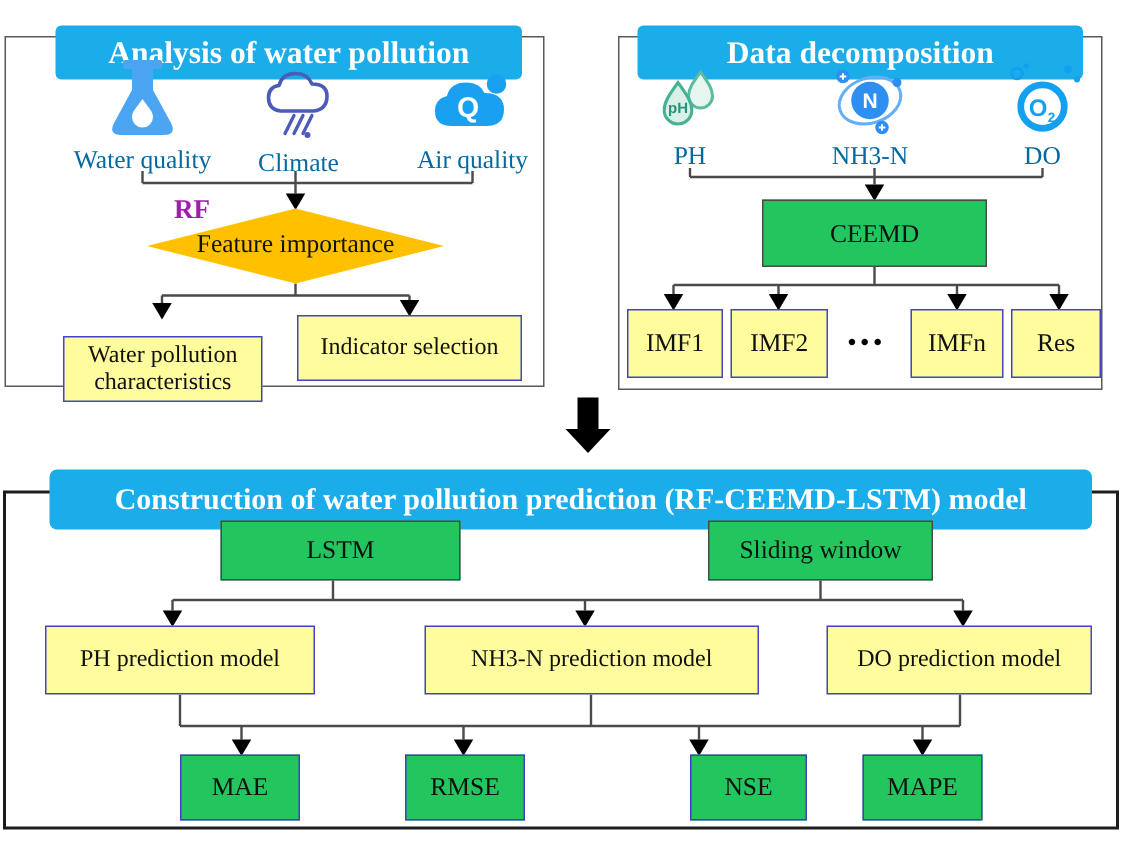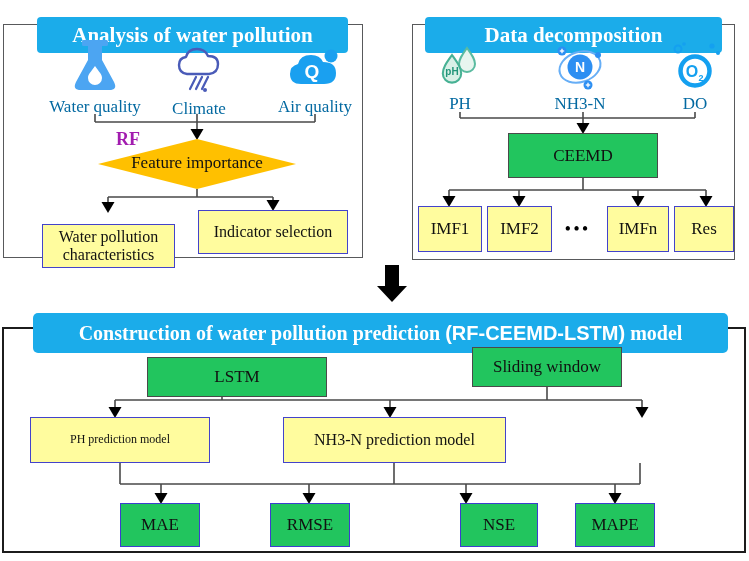--- a/index.html
+++ b/index.html
@@ -9,21 +9,21 @@
   #panel-analysis{left:3px;top:24px;width:360px;height:234px;border:1.5px solid #58595b;}
   #panel-decomp{left:412px;top:24px;width:323px;height:236px;border:1.5px solid #58595b;}
   #panel-construct{left:2px;top:327px;width:744px;height:226px;border:2px solid #1c1c1c;}
   #wires{position:absolute;left:0;top:0;width:749px;height:561px;z-index:2;pointer-events:none;}
   .hdr{position:absolute;z-index:3;background:#1bacea;color:#fff;font-weight:bold;
        display:flex;align-items:center;justify-content:center;text-align:right;
        border-radius:4px;box-sizing:border-box;margin-top:13px;}
   #hdr-analysis{left:37px;top:4px;width:311px;height:36px;font-size:21px;}
   #hdr-decomp{left:425px;top:4px;width:297px;height:36px;font-size:21px;}
   #hdr-construct{left:33px;top:300px;width:695px;height:40px;font-size:20px;border-radius:5px;}
-  #hdr-construct .sans{font-family:Liberation Sans, sans-serif;}
+  #hdr-construct .sans{font-family:Liberation Serif, serif;}
   .pre{white-space:pre;}
   .box{position:absolute;z-index:3;box-sizing:border-box;display:flex;align-items:center;
        justify-content:center;text-align:center;font-size:17px;color:#111;background:#22c55e;
        line-height:1.15;}
   .ybox{background:#fffc9e;border:1.4px solid #4343cb;}
   .wbox{border:1.2px solid #4a4a4a;}
   .bbox{border:1.5px solid #3d3dce;}
   .lbl{position:absolute;z-index:3;font-size:17px;color:#0369a1;text-align:center;}
   .icon{position:absolute;z-index:3;}
   #rf-label{left:110px;top:129px;width:36px;font-size:18px;font-weight:bold;color:#a21caf;}
@@ -32,23 +32,23 @@
   #box-wpc{left:42px;top:212px;width:133px;height:44px;font-size:16px;padding:1px;margin-top:12px;}
   #box-ind{left:198px;top:210px;width:150px;height:44px;font-size:16px;text-align:right;}
   #box-ceemd{left:508px;top:133px;width:150px;height:45px;}
   #box-imf1{left:418px;top:206px;width:64px;height:46px;}
   #box-imf2{left:487px;top:206px;width:65px;height:46px;}
   #dots{left:552px;top:206px;width:52px;height:46px;position:absolute;z-index:3;
         display:flex;align-items:center;justify-content:center;font-weight:bold;
         font-size:16px;letter-spacing:3px;color:#000;}
   #box-imfn{left:607px;top:206px;width:62px;height:46px;}
   #box-res{left:674px;top:206px;width:60px;height:46px;}
-  #box-lstm{left:147px;top:357px;width:180px;height:40px;}
+  #box-lstm{left:147px;top:347px;width:160px;height:40px;}
   #box-sw{left:472px;top:347px;width:150px;height:40px;}
-  #box-ph-model{left:30px;top:417px;width:180px;height:46px;font-size:12px;}
+  #box-ph-model{left:30px;top:417px;width:180px;height:46px;font-size:16px;}
   #box-nh3n-model{left:283px;top:417px;width:223px;height:46px;font-size:16px;}
   #box-do-model{left:551px;top:417px;width:177px;height:46px;font-size:16px;}
   #box-mae{left:120px;top:503px;width:80px;height:44px;}
   #box-rmse{left:270px;top:503px;width:80px;height:44px;}
   #box-nse{left:428px;top:503px;width:78px;height:44px;margin-left:32px;}
   #box-mape{left:575px;top:503px;width:80px;height:44px;}
   #lbl-water{left:38px;top:97px;width:114px;}
   #lbl-climate{left:159px;top:99px;width:80px;}
   #lbl-air{left:270px;top:97px;width:90px;}
   #lbl-ph{left:435px;top:94px;width:50px;}
@@ -183,18 +183,19 @@
   <div class="box ybox" id="box-imf1">IMF1</div>
   <div class="box ybox" id="box-imf2">IMF2</div>
   <div id="dots">•••</div>
   <div class="box ybox" id="box-imfn">IMFn</div>
   <div class="box ybox" id="box-res">Res</div>
 
   <div class="box wbox" id="box-lstm">LSTM</div>
   <div class="box wbox" id="box-sw">Sliding window</div>
   <div class="box ybox" id="box-ph-model">PH prediction model</div>
   <div class="box ybox" id="box-nh3n-model">NH3-N prediction model</div>
+  <div class="box ybox" id="box-do-model">DO prediction model</div>
   <div class="box bbox" id="box-mae">MAE</div>
   <div class="box bbox" id="box-rmse">RMSE</div>
   <div class="box bbox" id="box-nse">NSE</div>
   <div class="box bbox" id="box-mape">MAPE</div>
 
 </div>
 
 </body></html>

